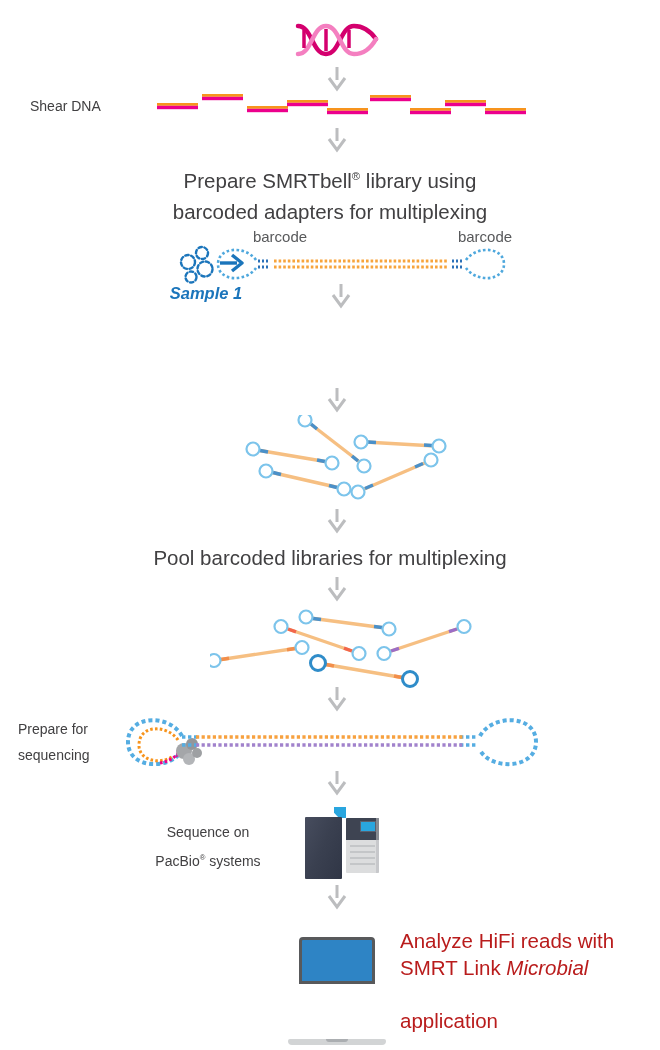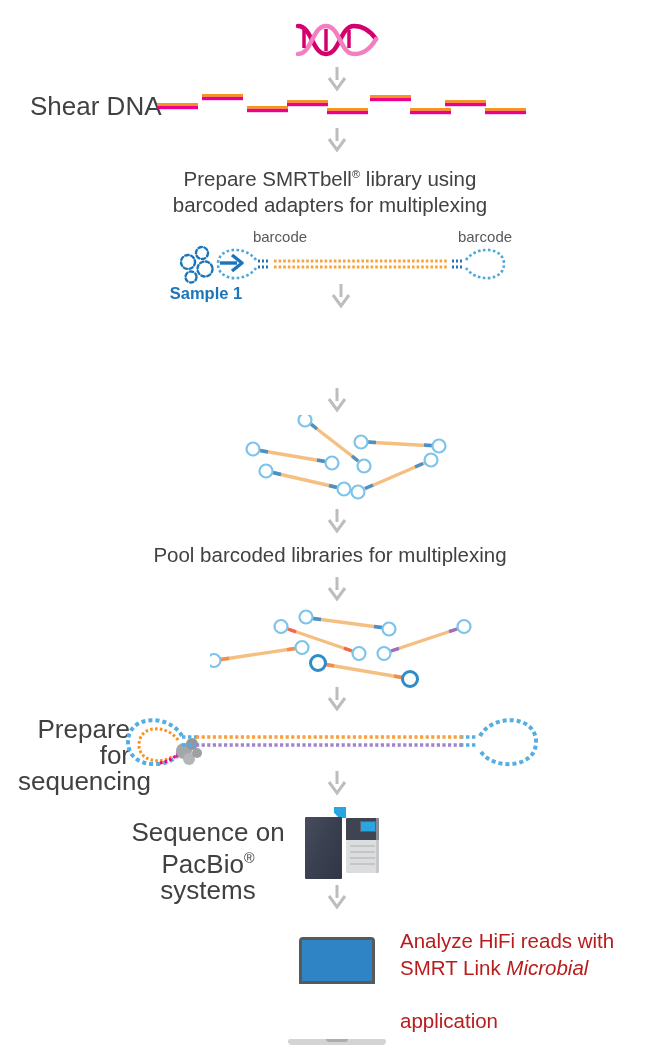--- a/index.html
+++ b/index.html
@@ -1,23 +1,23 @@
 <!DOCTYPE html>
 <html><head>
 <meta charset="utf-8">
 <style>
   html,body{margin:0;padding:0;background:#ffffff;}
   #canvas{position:relative;width:660px;height:1050px;background:#fff;overflow:hidden;
           font-family:"Liberation Sans",sans-serif;color:#414042;}
   .abs{position:absolute;}
-  .step-text{width:660px;text-align:center;font-size:20.5px;line-height:26px;color:#414042;}
-  .side-label{font-size:26px;line-height:26px;color:#414042;}
+  .step-text{width:660px;text-align:center;font-size:20.5px;line-height:31px;color:#414042;}
+  .side-label{font-size:14px;line-height:26px;color:#414042;}
   sup.reg{font-size:0.55em;vertical-align:super;}
   .small-gray{font-size:15px;color:#58595B;}
-  .sample-label{font-size:16.5px;font-weight:600;color:#1B75BB;}
+  .sample-label{font-size:16.5px;font-weight:600;color:#1B75BB;font-style:italic;}
   
   .tower{width:37px;height:62px;border-radius:1px;
          background:linear-gradient(115deg,#474D5E 0%,#3A4050 48%,#303646 100%);}
   .flag{width:12px;height:11px;background:#29A6DF;
         clip-path:polygon(0 0,100% 0,100% 100%,42% 100%,0 52%);}
   .inst2{width:33px;height:55px;background:#DCDDDE;border-radius:1px;overflow:hidden;position:relative;}
   .inst2 .head{position:absolute;top:0;left:0;right:0;height:22px;background:#3E4452;}
   .inst2 .screen{position:absolute;top:3px;right:3px;width:14px;height:9px;background:#29A6DF;border:1px solid #5A6170;}
   .inst2 .vents{position:absolute;top:27px;left:4px;right:4px;bottom:4px;
         background:repeating-linear-gradient(to bottom,#C4C6C8 0 2px,#DCDDDE 2px 6px);}
@@ -222,21 +222,21 @@
         <circle cx="108" cy="57" r="7.5" stroke="#2F8CC9" stroke-width="3"></circle>
         <circle cx="200" cy="73" r="7.5" stroke="#2F8CC9" stroke-width="3"></circle>
       </g>
     </g>
   </svg>
 
   <svg class="abs" style="left:326px;top:686px" width="22" height="26">
       <use href="#arrow-shape"></use>
     </svg>
 
-  <div class="abs side-label" style="left:18px;top:716px;width:112px;text-align:right">
+  <div class="abs side-label" style="left:18px;top:716px;width:112px;text-align:left">
     <span>Prepare for</span><br>
     <span>sequencing</span>
   </div>
 
   <svg class="abs" style="left:124px;top:708px" width="416" height="70" viewBox="0 0 416 70">
 
     <path d="M58,28 C46,6 4,6 4,34 C4,62 48,62 58,42" fill="none" stroke="#55ADE2" stroke-width="4" stroke-dasharray="4 3"></path>
 
     <path d="M54,32 C44,17 16,16 15,36 C14,52 34,57 48,49" fill="none" stroke="#F7941D" stroke-width="3" stroke-dasharray="2.6 2.2"></path>
 

